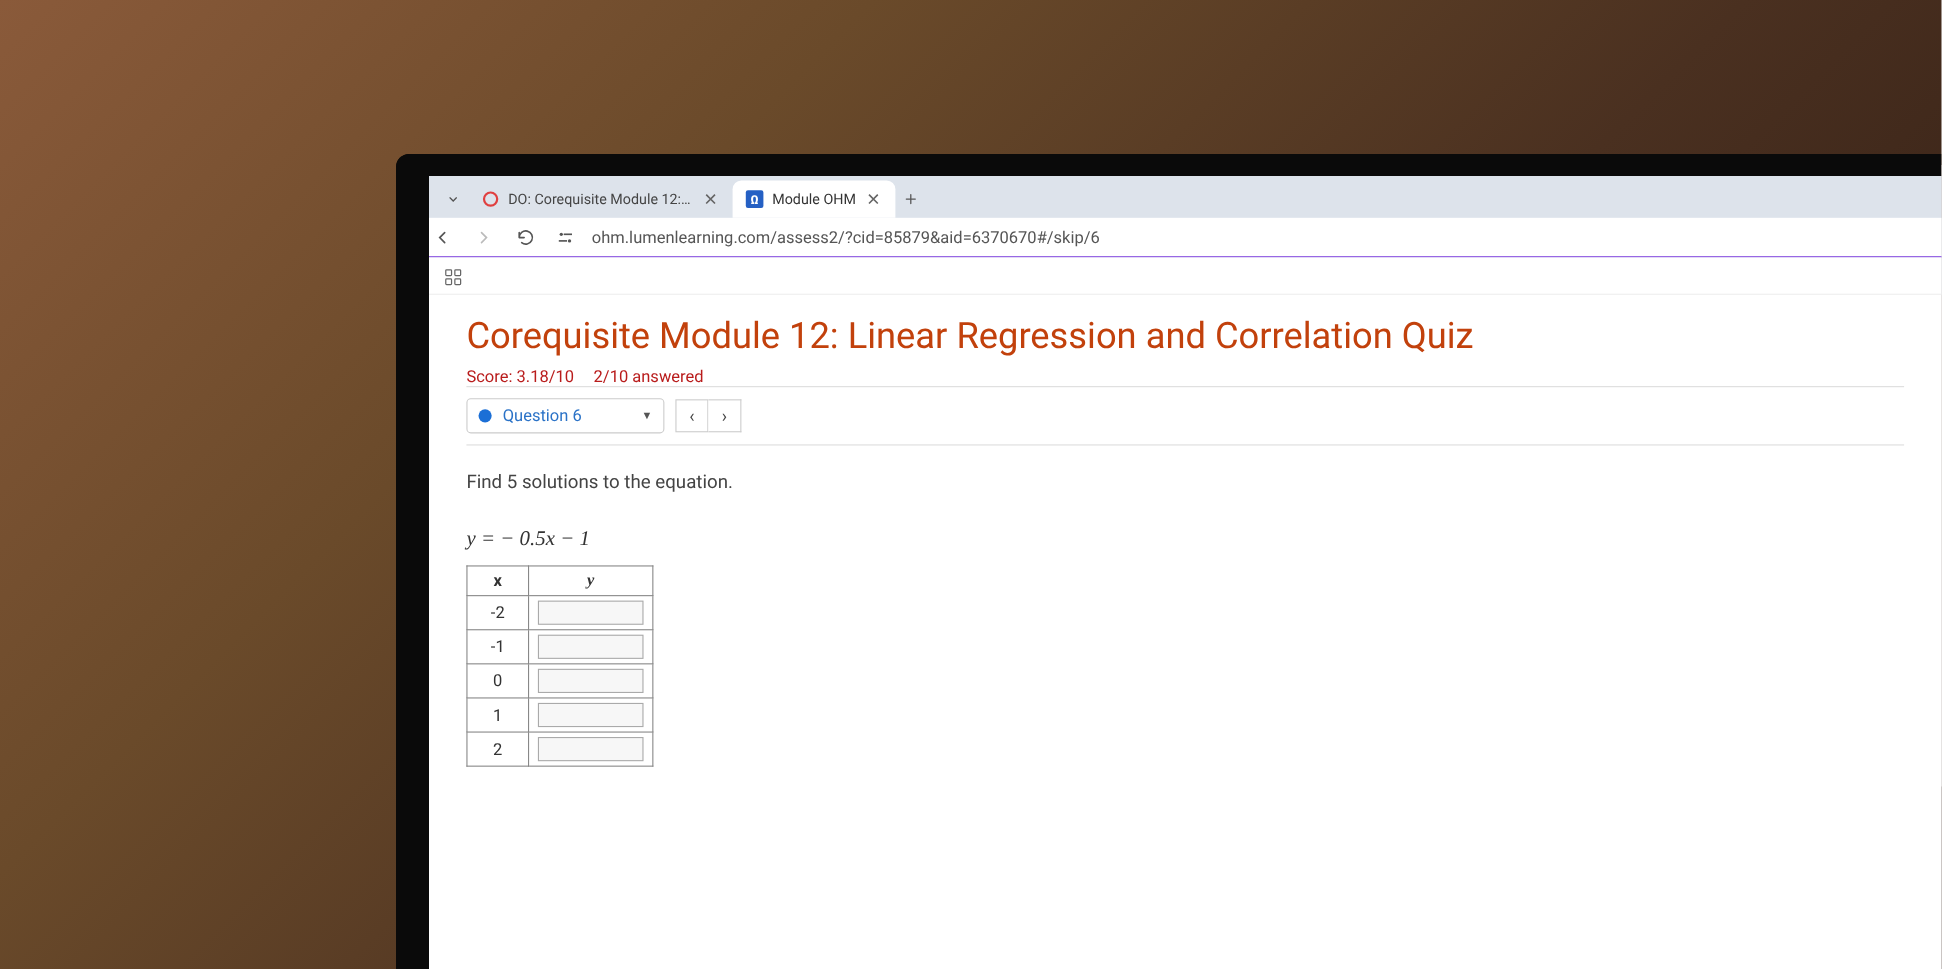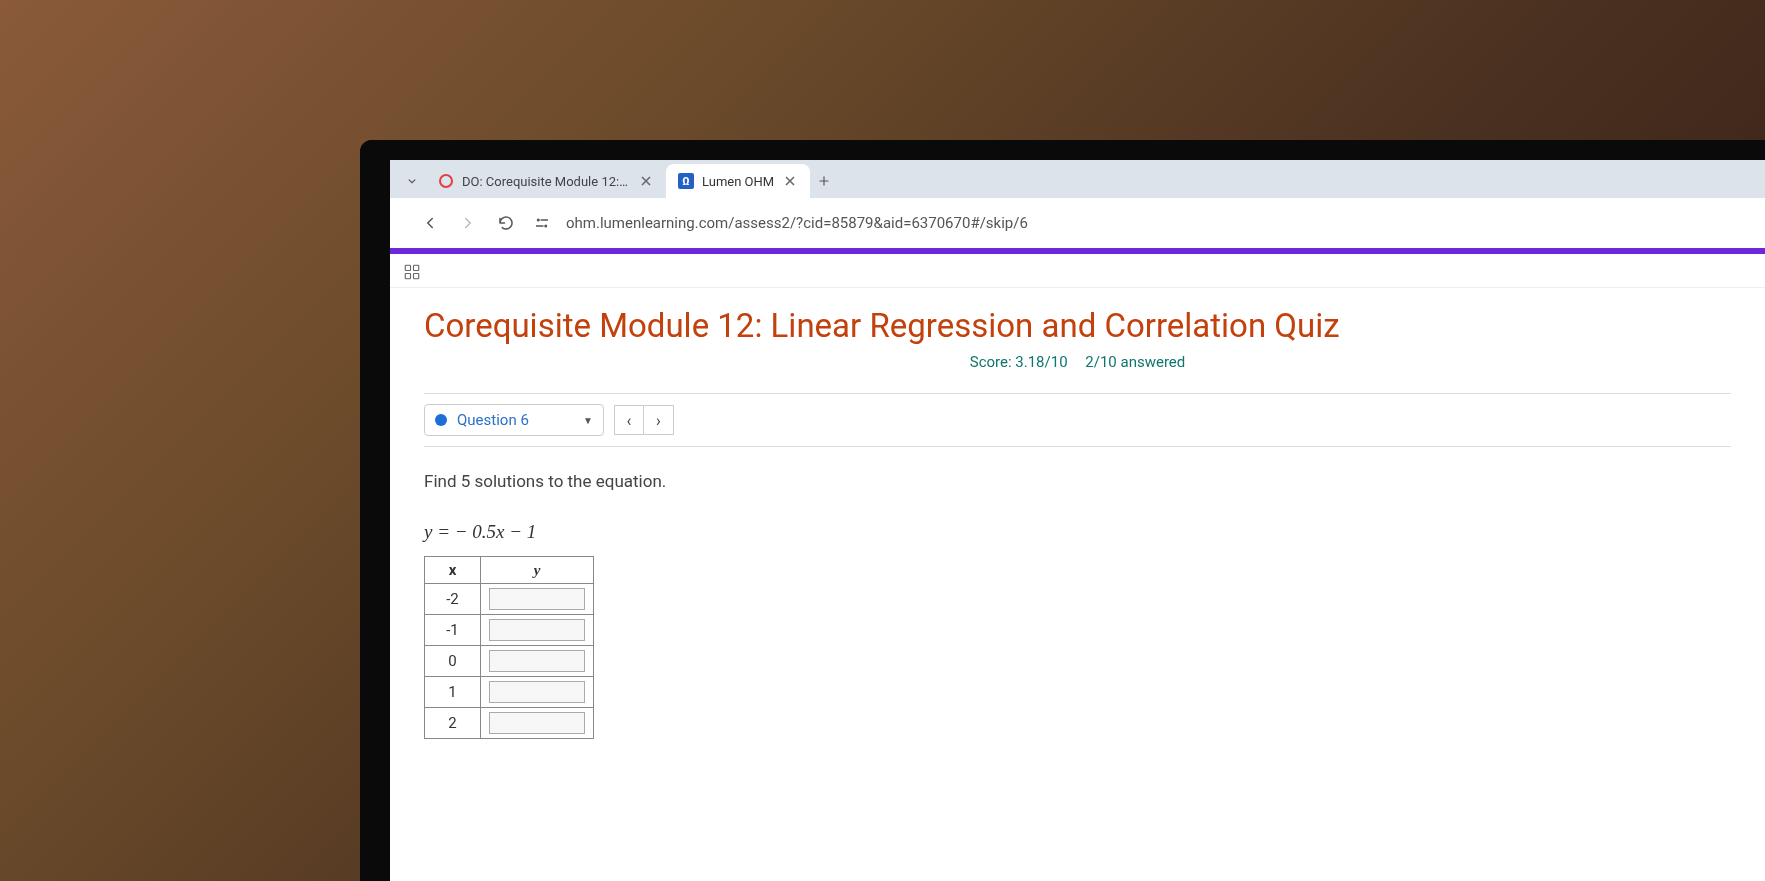--- a/index.html
+++ b/index.html
@@ -97,24 +97,24 @@
 }
 .new-tab {
   width: 28px; height: 28px;
   display: flex; align-items: center; justify-content: center;
   color: #555; cursor: pointer; border-radius: 50%;
 }
 .addr-row {
   display: flex;
   align-items: center;
   gap: 14px;
-  padding: 6px 28px;
-  background: #fff;
-  border-bottom: 6px solid #6d28d9;
-  height: 56px;
+  padding: 6px 0;
+  background: #fff;
+  border-bottom: 1px solid #6d28d9;
+  height: 36px;
 }
 .nav-btn {
   width: 24px; height: 24px;
   display: flex; align-items: center; justify-content: center;
   color: #555; cursor: pointer;
 }
 .nav-btn.disabled { color: #bbb; cursor: default; }
 .site-ctrl {
   width: 20px; height: 20px;
   display: flex; align-items: center; justify-content: center;
@@ -143,23 +143,21 @@
   background: #fff;
 }
 .page-title {
   font-size: 33px;
   font-weight: 400;
   color: #c2410c;
   margin-bottom: 8px;
 }
 .score-line {
   font-size: 15px;
-  color: #0f766e;
-  margin-bottom: 22px;
-  text-align: center;
+  color: #b91c1c;
 }
 .score-line span + span { margin-left: 14px; }
 .qnav {
   display: flex;
   align-items: center;
   gap: 10px;
   padding: 10px 0;
   border-top: 1px solid #ddd;
   border-bottom: 1px solid #ddd;
   margin-bottom: 24px;
@@ -257,21 +255,21 @@
             <svg width="10" height="10" viewBox="0 0 10 10">
                 <path d="M1 1l8 8M9 1l-8 8" stroke="#666" stroke-width="1.5"></path>
               </svg>
           </span>
         </div>
 
         <div class="tab active">
           <span class="tab-favicon">
               <span class="favicon-omega">Ω</span>
             </span>
-          <span class="tab-title">Lumen OHM</span>
+          <span class="tab-title">Module OHM</span>
           <span class="tab-close" style="margin-left:auto">
             <svg width="10" height="10" viewBox="0 0 10 10">
                 <path d="M1 1l8 8M9 1l-8 8" stroke="#666" stroke-width="1.5"></path>
               </svg>
           </span>
         </div>
 
         <div class="new-tab">
           <svg width="14" height="14" viewBox="0 0 24 24">
               <path d="M12 5v14M5 12h14" stroke="#555" stroke-width="2" stroke-linecap="round"></path>

